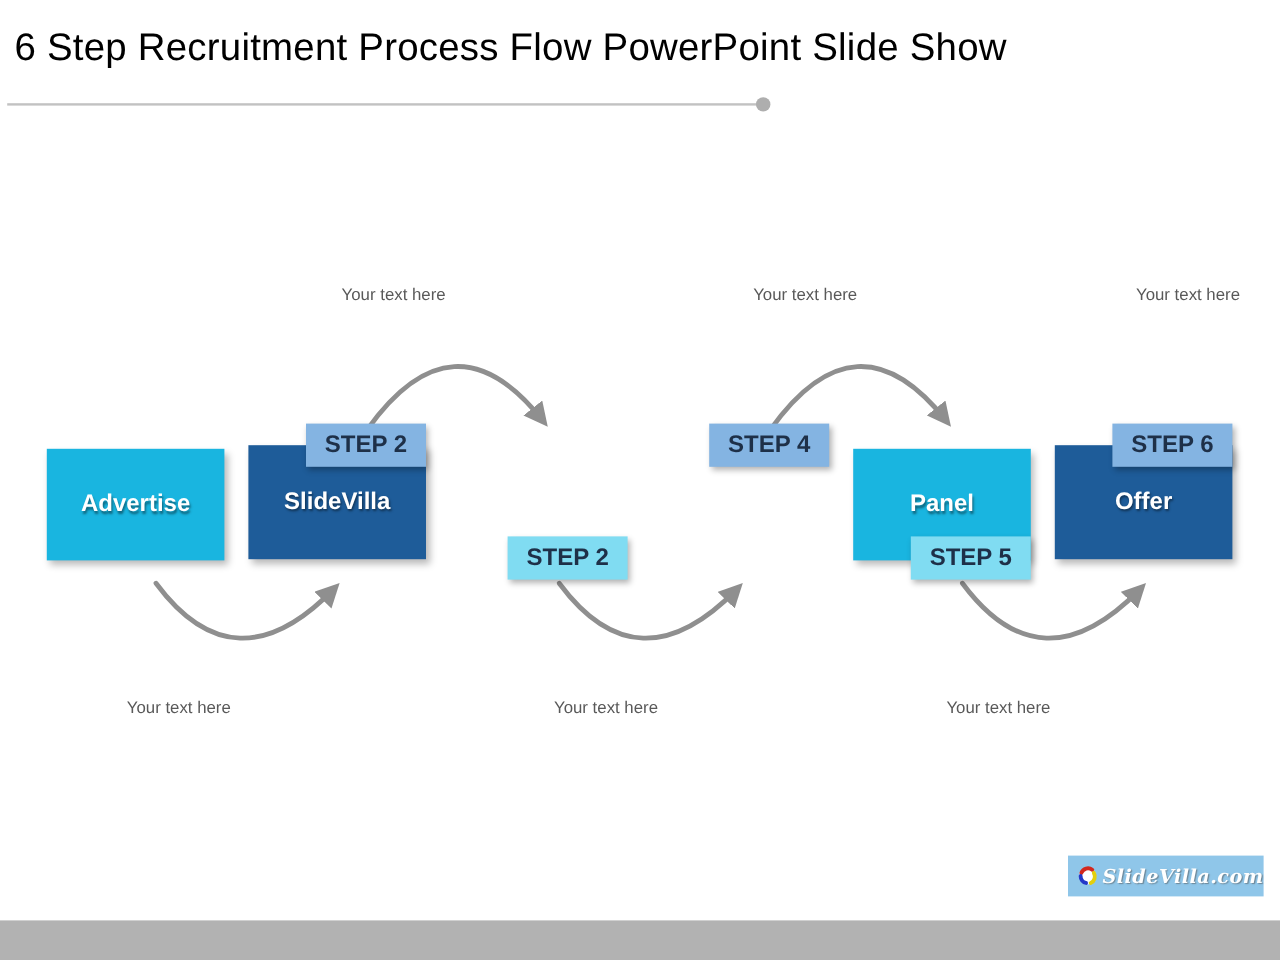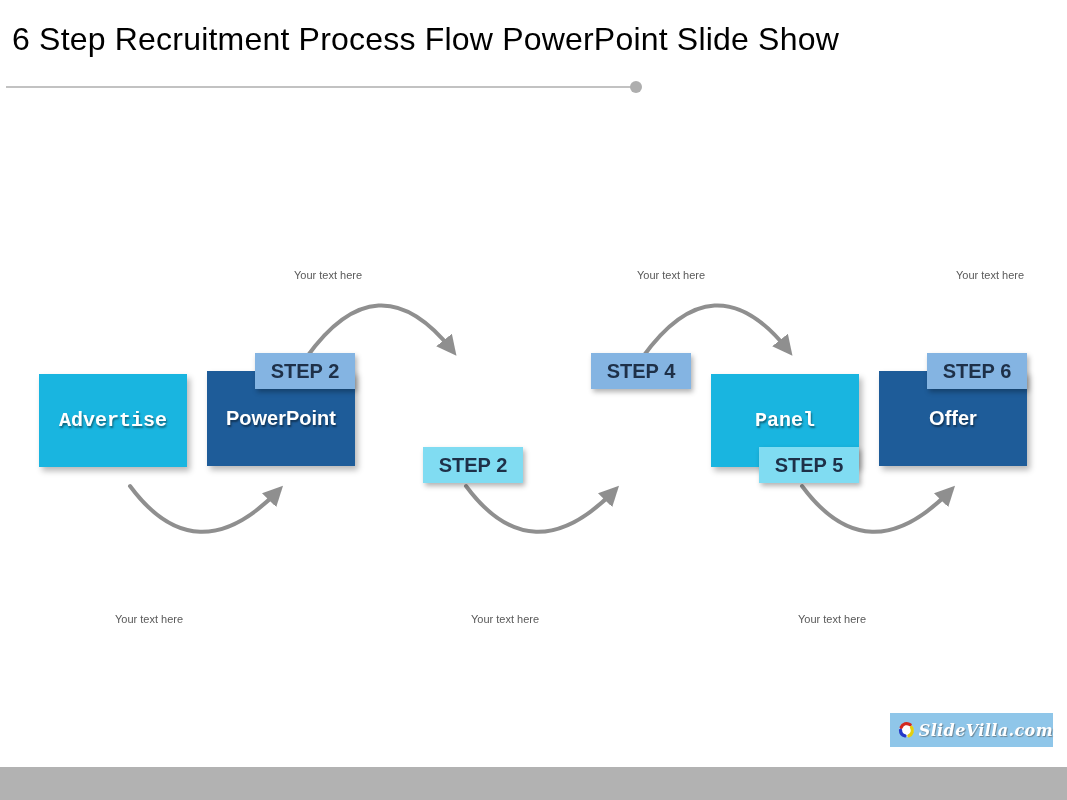--- a/index.html
+++ b/index.html
@@ -16,31 +16,31 @@
   }
   .title-line-dot {
     position:absolute; left:630px; top:81px; width:12px; height:12px;
     border-radius:50%; background:#aeaeae;
   }
   .arrow-layer { position:absolute; left:0; top:0; width:1067px; height:800px; pointer-events:none; }
   .box {
     position:absolute; width:148px; display:flex; align-items:center; justify-content:center;
     text-align:center; font-weight:bold; font-size:20px; color:#ffffff;
   }
-  .box.cyan { background:#19b5e0; height:93px; top:374px; box-shadow:3px 4px 6px rgba(0,0,0,.28);font-family:Liberation Mono, monospace; }
+  .box.cyan { background:#19b5e0; height:93px; top:374px; box-shadow:3px 4px 6px rgba(0,0,0,.28); }
   .box.dark { background:#1e5c99; height:95px; top:371px; box-shadow:3px 4px 6px rgba(0,0,0,.28); }
   .box .lbl { text-shadow:1px 2px 2px rgba(0,0,0,.45); line-height:1.25; padding:0 10px; }
   .tab {
     position:absolute; width:100px; height:36px; display:flex; align-items:center; justify-content:center;
     font-weight:bold; font-size:20px; color:#1e3048; box-shadow:2px 3px 5px rgba(0,0,0,.30);
   }
   .tab.cyan-light { background:#80dcf2; top:447px; }
   .tab.blue-light { background:#84b4e2; top:353px; }
   .ph {
-    position:absolute; transform:translateX(-50%); font-size:11px; color:#595959; white-space:nowrap;margin-top:32px;
+    position:absolute; transform:translateX(-50%); font-size:14px; color:#595959; white-space:nowrap;
   }
   .watermark {
     position:absolute; left:890px; top:713px; width:163px; height:34px; background:#8fc6e9;
     display:flex; align-items:center; padding-left:6px; box-sizing:border-box; cursor:pointer;
   }
   .watermark-text {
     color:#ffffff; font-family:"DejaVu Serif", serif; font-style:italic; font-weight:bold;
     font-size:16px; letter-spacing:0.4px; text-shadow:1px 1px 1px rgba(80,80,80,.55);
     margin-left:2px; white-space:nowrap;
   }
@@ -66,21 +66,21 @@
     <path d="M 466 486 Q 532 575 614 491" fill="none" stroke="#8f8f8f" stroke-width="4" stroke-linecap="round" marker-end="url(#ah)"></path>
     <path d="M 642 358 Q 714 257 788 350" fill="none" stroke="#8f8f8f" stroke-width="4" stroke-linecap="round" marker-end="url(#ah)"></path>
     <path d="M 802 486 Q 868 575 950 491" fill="none" stroke="#8f8f8f" stroke-width="4" stroke-linecap="round" marker-end="url(#ah)"></path>
   </svg>
 
   <div class="box cyan" style="left:39px">
     <span class="lbl">Advertise</span>
   </div>
 
   <div class="box dark" style="left:207px">
-    <span class="lbl">PowerPoint</span>
+    <span class="lbl">SlideVilla</span>
   </div>
   <div class="tab blue-light" style="left:255px">
     <span>STEP 2</span>
   </div>
 
   <div class="tab cyan-light" style="left:423px">
     <span>STEP 2</span>
   </div>
 
   <div class="tab blue-light" style="left:591px">

